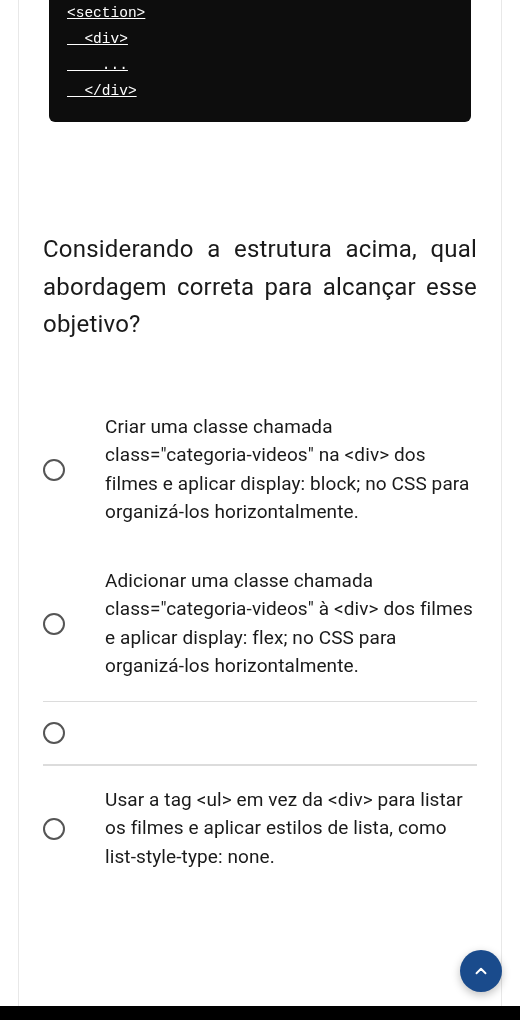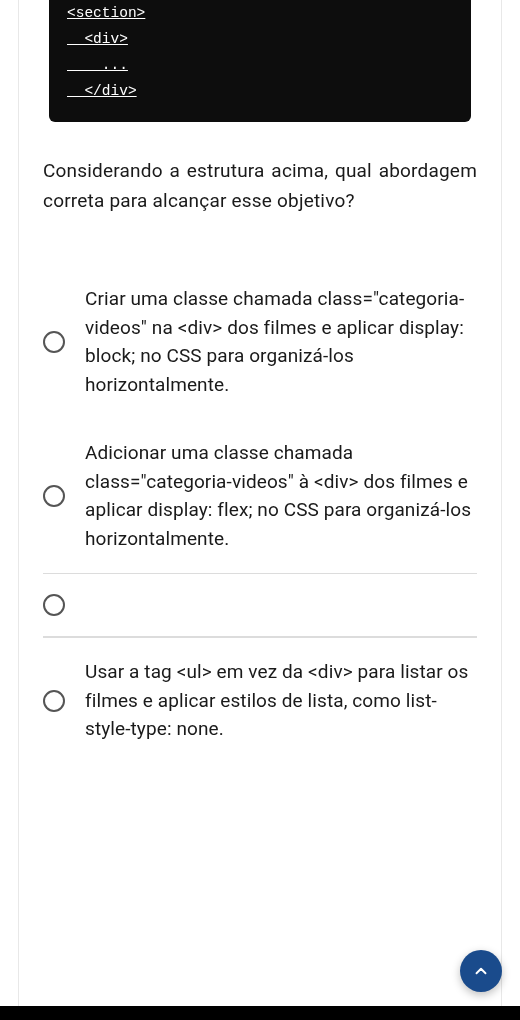--- a/index.html
+++ b/index.html
@@ -41,37 +41,37 @@
       border-radius: 0 0 6px 6px;
       margin: 0 6px 0 6px;
     }
     
     .code-line {
       white-space: pre;
       text-decoration: underline;
     }
     
     .question-text {
-      font-size: 19px;
+      font-size: 24px;
       color: #1a1a1a;
       line-height: 1.55;
-      margin: 34px 0 50px 0;
+      margin: 109px 0 50px 0;
       text-align: justify;
       letter-spacing: 0.2px;
     }
     
     .options-list {
       display: flex;
       flex-direction: column;
     }
     
     .option-row {
       display: flex;
       align-items: center;
-      gap: 20px;
+      gap: 40px;
       padding: 20px 0;
       cursor: pointer;
     }
     
     .option-divider {
       border: none;
       border-top: 1px solid #dcdcdc;
       margin: 0;
     }
     

